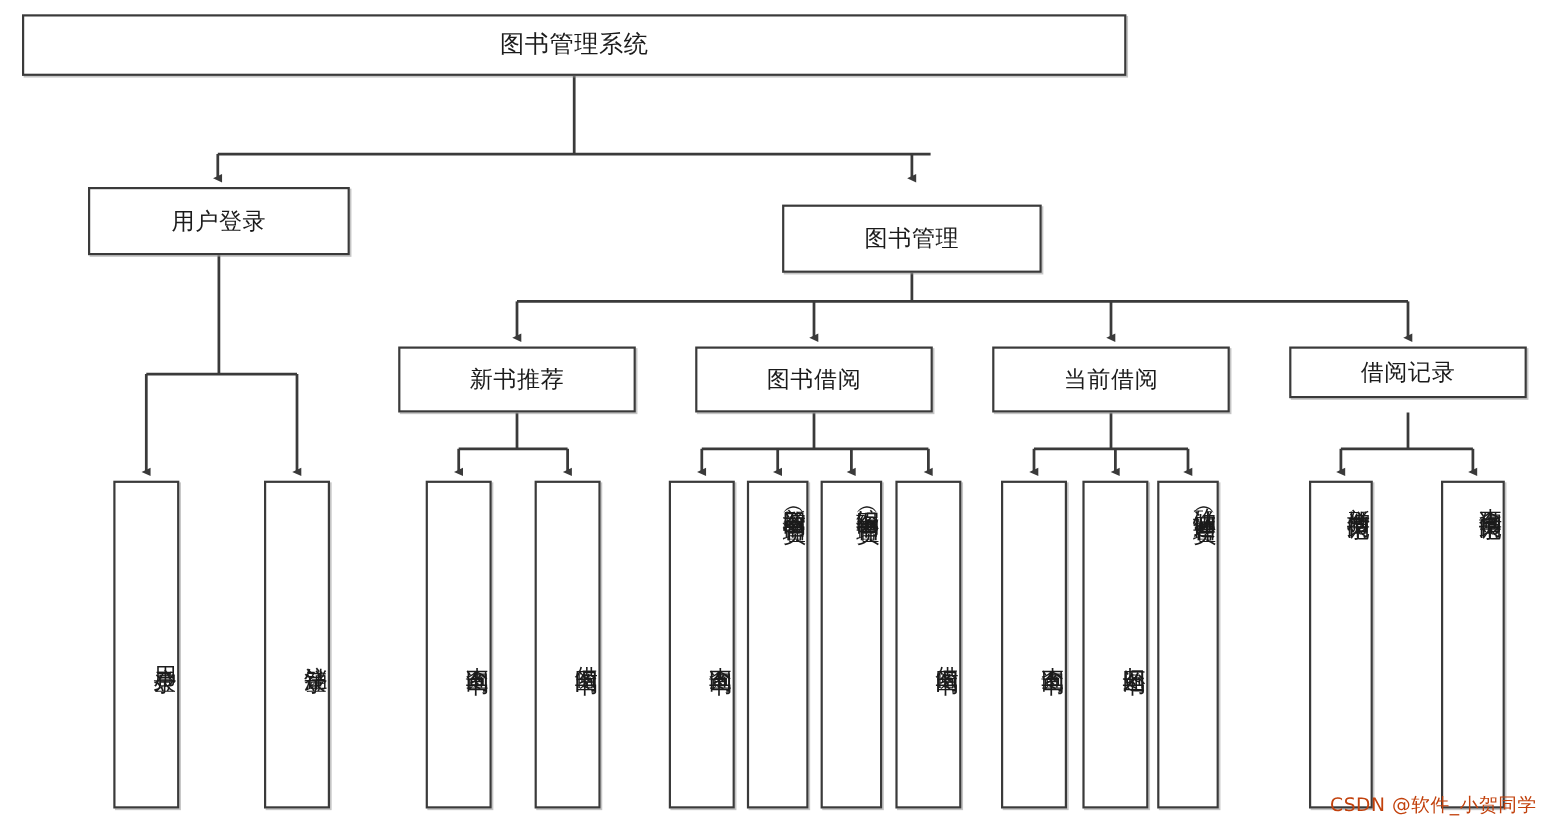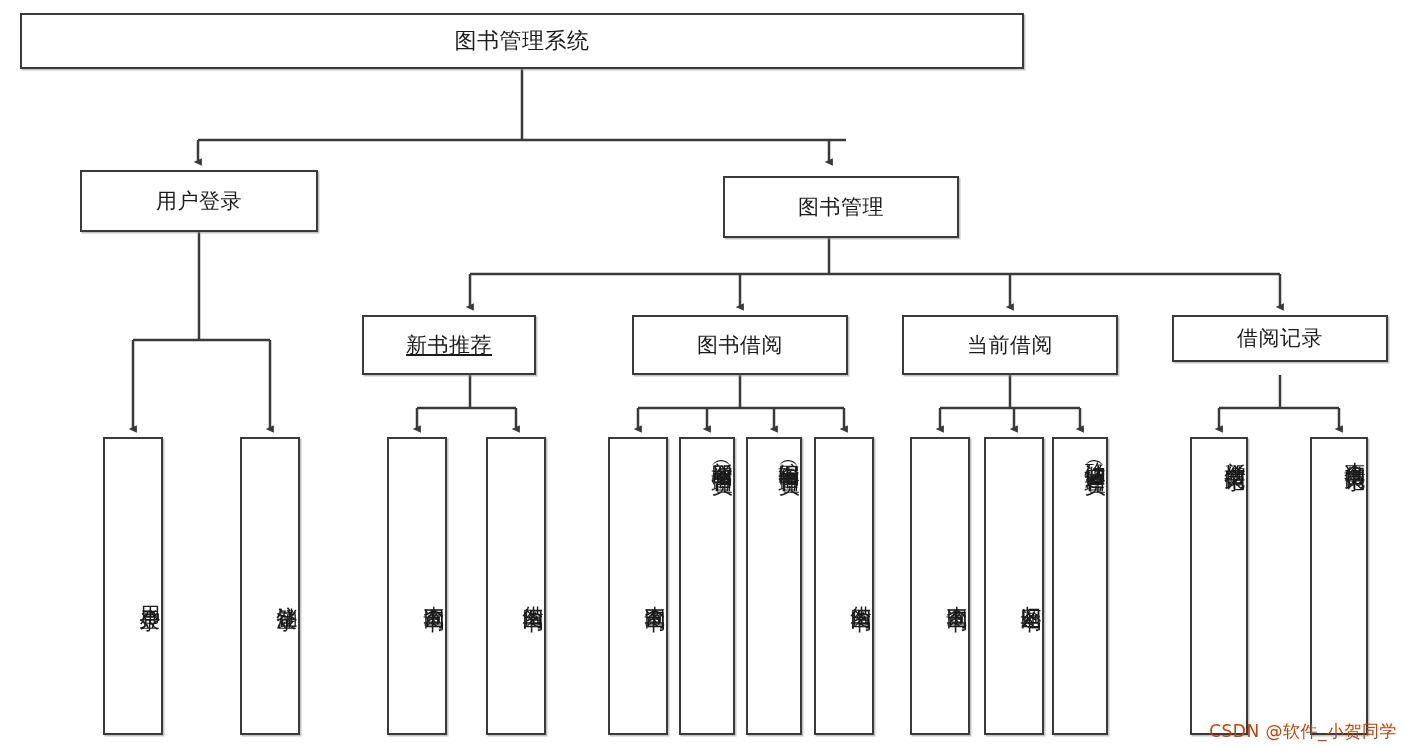--- a/index.html
+++ b/index.html
@@ -124,25 +124,25 @@
     </g>
   </svg>
 
   <div class="node horiz root" style="left:20px; top:13px; width:1004px; height:56px;">
     <span>图书管理系统</span>
   </div>
 
   <div class="node horiz" style="left:80px; top:170px; width:238px; height:62px;">
     <span>用户登录</span>
   </div>
-  <div class="node horiz" style="left:711px; top:176px; width:236px; height:62px;margin-left:12px;">
+  <div class="node horiz" style="left:711px; top:186px; width:236px; height:62px;">
     <span>图书管理</span>
   </div>
 
-  <div class="node horiz" style="left:362px; top:315px; width:174px; height:60px;text-decoration:underline;">
+  <div class="node horiz" style="left:362px; top:315px; width:216px; height:60px;">
     <span>新书推荐</span>
   </div>
   <div class="node horiz" style="left:632px; top:315px; width:216px; height:60px;">
     <span>图书借阅</span>
   </div>
   <div class="node horiz" style="left:902px; top:315px; width:216px; height:60px;">
     <span>当前借阅</span>
   </div>
   <div class="node horiz" style="left:1172px; top:315px; width:216px; height:47px;">
     <span>借阅记录</span>

